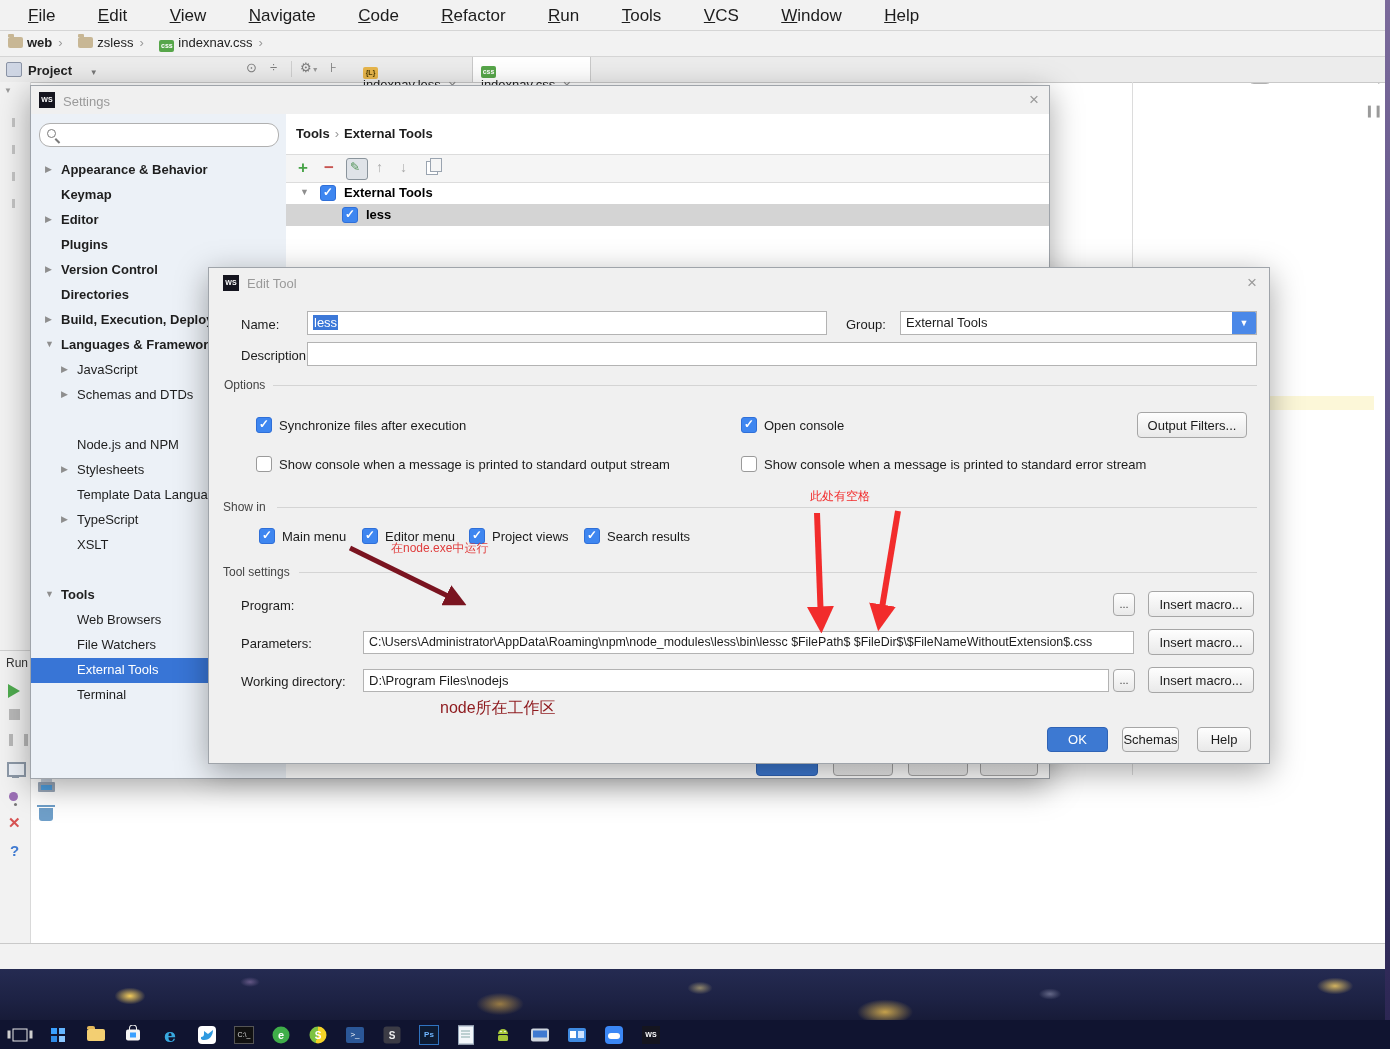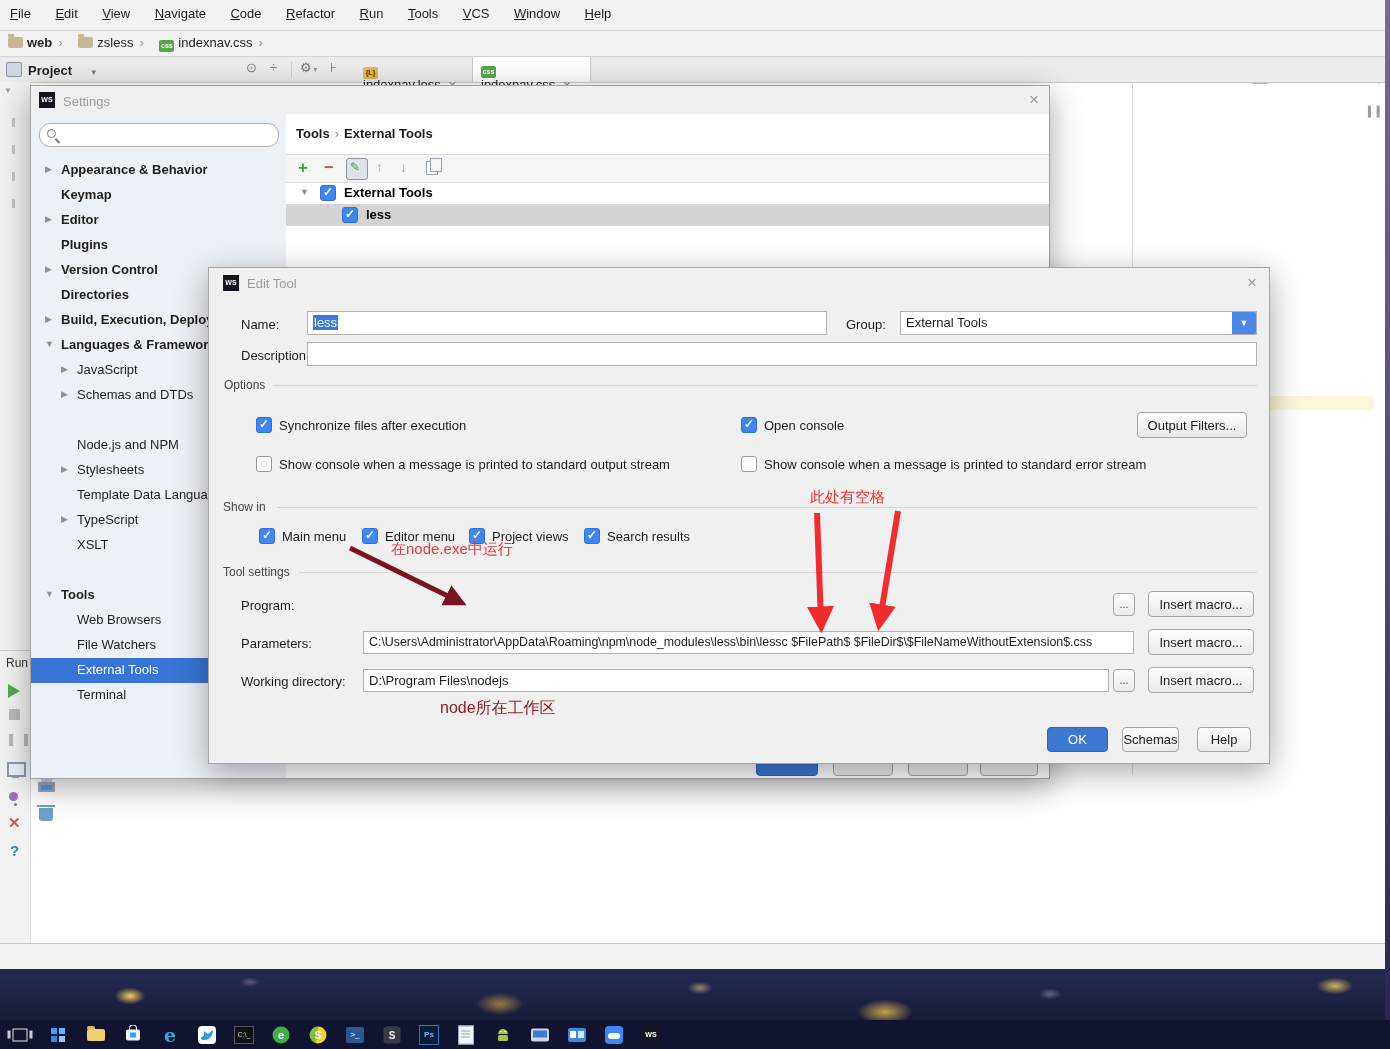--- a/index.html
+++ b/index.html
@@ -18,21 +18,21 @@
       radial-gradient(16px 8px at 1050px 26px, rgba(230,230,255,.35), transparent 70%),
       radial-gradient(26px 12px at 1335px 18px, rgba(255,215,100,.8), transparent 70%),
       radial-gradient(14px 7px at 250px 14px, rgba(200,160,220,.4), transparent 70%),
       linear-gradient(180deg,#252b52 0%,#1d2244 60%,#171b38 100%);}
   #wall-right{left:1385px;top:0;width:5px;height:1049px;
     background:linear-gradient(180deg,#7b6a9b,#5a4f85 40%,#3a3466 80%,#2a2450);}
 
   
   #ide{left:0;top:0;width:1385px;height:968px;background:#fff;}
   #menubar{left:0;top:0;width:1385px;height:30px;background:#f2f2f2;border-bottom:1px solid #d5d5d5;}
-  .mi{display:inline-block;padding:6px 10px 0 10px;font-size:13px;color:#1c1c1c;cursor:default;}
+  .mi{display:inline-block;padding:6px 10px 0 28px;font-size:17px;color:#1c1c1c;cursor:default;}
   .mi::first-letter{text-decoration:underline;}
   #crumbbar{left:0;top:31px;width:1385px;height:25px;background:#f2f2f2;border-bottom:1px solid #d5d5d5;font-size:13px;color:#222;}
   .crumb{display:inline-block;vertical-align:top;padding-top:4px;}
   .crumb-sep{color:#9a9a9a;padding:4px 4px 0 6px;display:inline-block;}
   .fold-ico{display:inline-block;width:15px;height:11px;background:#c8b795;border-radius:2px;position:relative;top:1px;margin:0 4px 0 8px;}
   .fold-ico::before{content:"";position:absolute;left:0;top:-3px;width:6px;height:3px;background:#c8b795;border-radius:1px 1px 0 0;}
   .css-ico{display:inline-block;width:15px;height:12px;background:#57a64a;border-radius:2px;color:#fff;font-size:7px;font-weight:bold;text-align:center;line-height:12px;margin:0 4px 0 8px;position:relative;top:1px;}
   .less-ico{display:inline-block;width:15px;height:12px;background:#e8b64c;border-radius:2px;color:#4a3a00;font-size:7px;font-weight:bold;text-align:center;line-height:12px;margin:0 5px 0 0;position:relative;top:2px;}
   #toolrow{left:0;top:57px;width:1385px;height:25px;background:#ececec;border-bottom:1px solid #c9c9c9;}
   #project-hdr{left:6px;top:60px;font-size:13px;color:#222;font-weight:bold;}
@@ -135,21 +135,21 @@
   #edit-tool{left:208px;top:267px;width:1060px;height:495px;z-index:20;}
   #edit-tool .ws-ico{position:absolute;left:14px;top:7px;}
   #edit-tool .dlg-title{position:absolute;left:38px;top:8px;}
   #edit-tool .dlg-x{position:absolute;left:1038px;top:5px;}
   .sel-text{background:#3c78d8;color:#fff;padding:0 1px;}
   .combo-btn{position:absolute;right:0;top:-1px;width:24px;height:24px;background:#4a88e8;border-radius:0 3px 3px 0;color:#fff;font-size:9px;text-align:center;line-height:24px;}
   .dots-btn{font-size:11px;color:#444;padding-top:4px;}
 
   
   #anno-svg{left:0;top:0;width:1390px;height:1049px;z-index:30;pointer-events:none;}
-  .anno-txt{z-index:31;font-size:15px;pointer-events:none;white-space:nowrap;}
+  .anno-txt{z-index:31;font-size:12px;pointer-events:none;white-space:nowrap;}
   #anno-space{left:810px;top:488px;color:#f22c2c;}
   #anno-run{left:391px;top:540px;color:#e03c3c;}
   #anno-workdir{left:440px;top:698px;color:#8e1a1e;font-size:16px;}
 
   
   #taskbar{left:0;top:1020px;width:1390px;height:29px;background:#101430;z-index:40;}
   .tb-ico{position:absolute;top:3px;width:24px;height:24px;}
   .ic-c{position:absolute;left:50%;top:50%;transform:translate(-50%,-50%);}
   .tv-frame{width:13px;height:11px;border:1.5px solid #e8e8e8;background:transparent;}
   .tv-frame::before{content:"";position:absolute;left:-6px;top:1px;width:3px;height:8px;background:#cfcfcf;}

